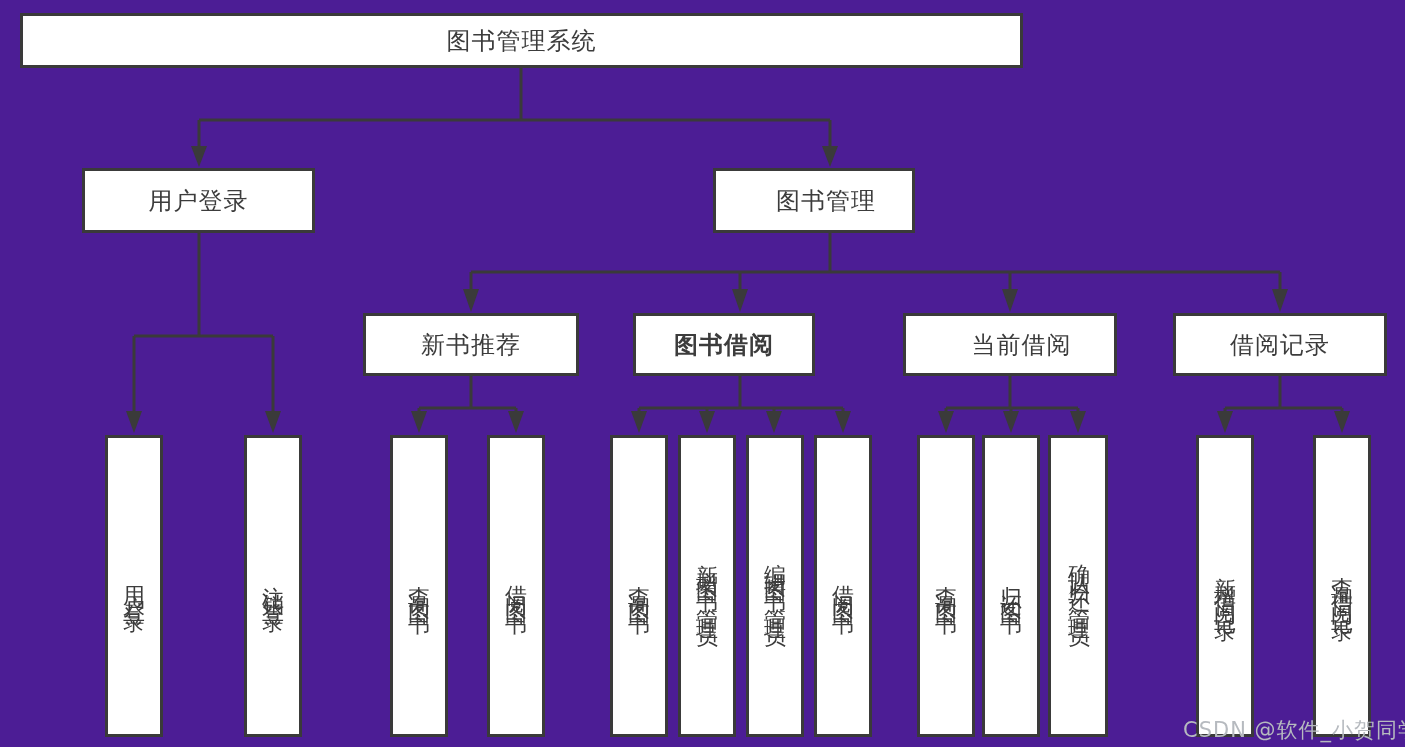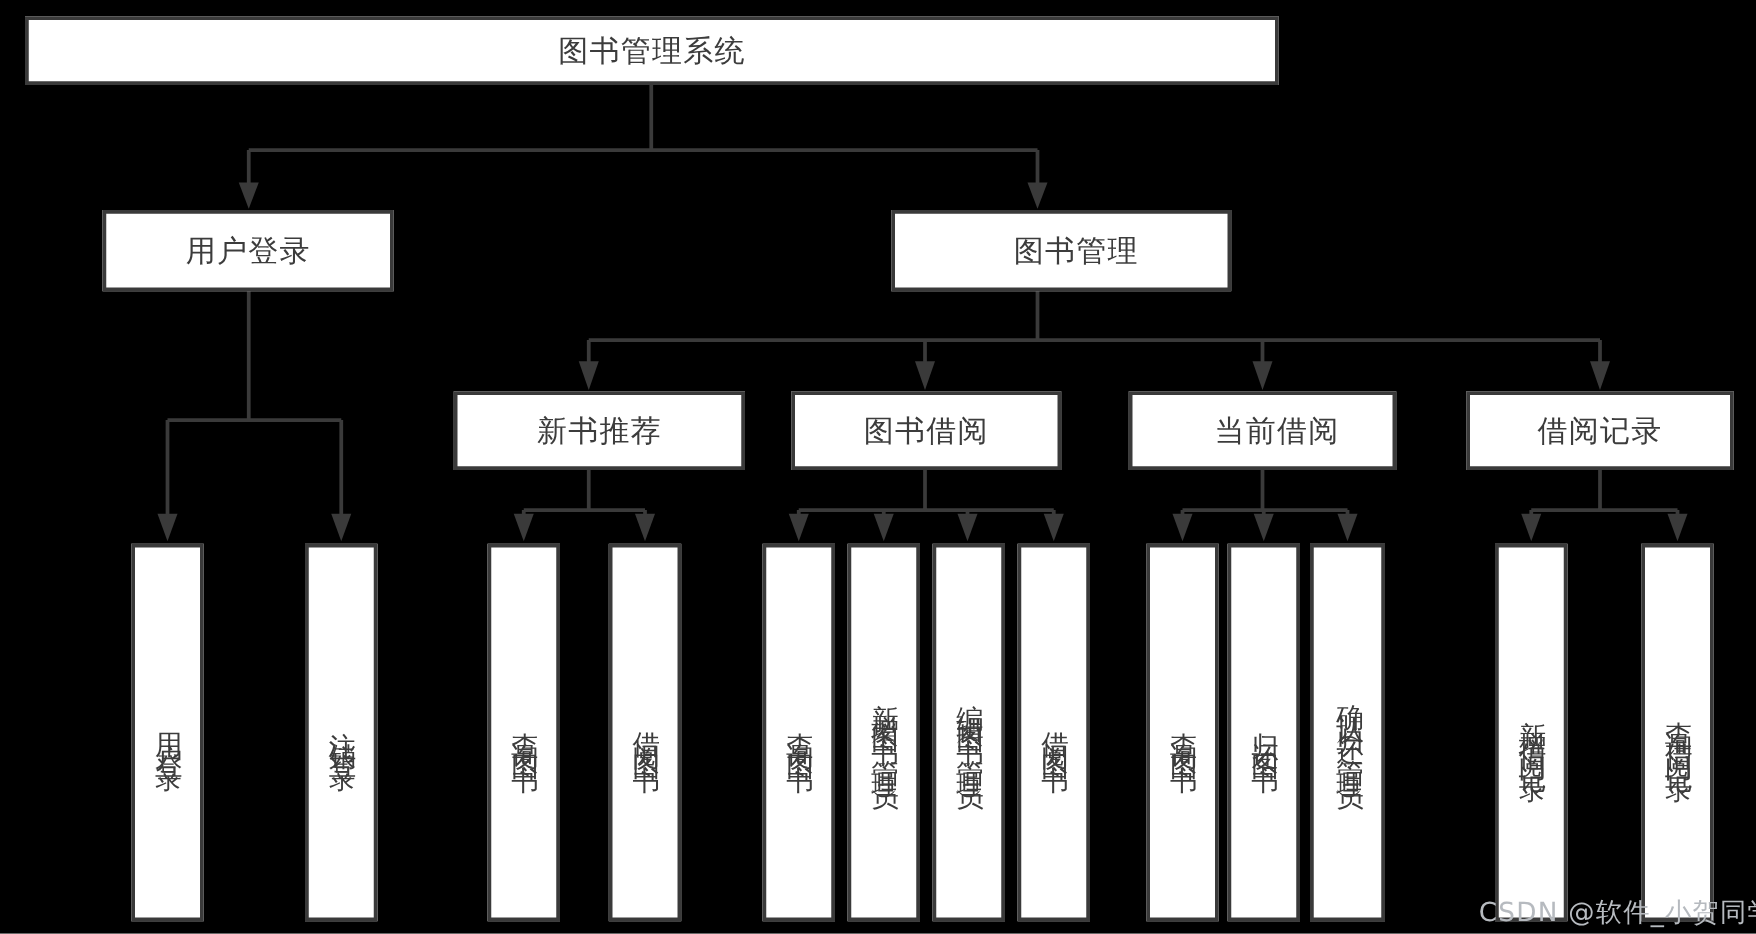--- a/index.html
+++ b/index.html
@@ -1,20 +1,20 @@
 <!DOCTYPE html>
 <html><head>
 <meta charset="utf-8">
 <style>
   html, body { margin: 0; padding: 0; background: #ffffff; }
   .canvas {
     position: relative;
     width: 1405px;
     height: 747px;
-    background: #000000;
+    background: #4c1d95;
     font-family: "DejaVu Sans", sans-serif;
     overflow: hidden;
   }
   svg.connectors {
     position: absolute;
     left: 0; top: 0;
     z-index: 1;
   }
   .box {
     position: absolute;
@@ -88,24 +88,24 @@
       <polygon points="1003,411 1019,411 1011,433"></polygon>
       <polygon points="1070,411 1086,411 1078,433"></polygon>
       <polygon points="1217,411 1233,411 1225,433"></polygon>
       <polygon points="1334,411 1350,411 1342,433"></polygon>
     </g>
   </svg>
 
   <div class="box h-box" style="left:20px; top:13px; width:1003px; height:55px;">图书管理系统</div>
 
   <div class="box h-box" style="left:82px; top:168px; width:233px; height:65px;">用户登录</div>
-  <div class="box h-box" style="left:713px; top:168px; width:272px; height:65px;padding-left:24px;">图书管理</div>
+  <div class="box h-box" style="left:713px; top:168px; width:202px; height:65px;padding-left:24px;">图书管理</div>
 
-  <div class="box h-box" style="left:363px; top:313px; width:233px; height:63px;">新书推荐</div>
-  <div class="box h-box" style="left:633px; top:313px; width:216px; height:63px;">图书借阅</div>
+  <div class="box h-box" style="left:363px; top:313px; width:216px; height:63px;">新书推荐</div>
+  <div class="box h-box" style="left:633px; top:313px; width:182px; height:63px;font-weight:bold;">图书借阅</div>
   <div class="box h-box" style="left:903px; top:313px; width:214px; height:63px;padding-left:23px;">当前借阅</div>
   <div class="box h-box" style="left:1173px; top:313px; width:214px; height:63px;">借阅记录</div>
 
   <div class="box v-box" style="left:105px;">用户登录</div>
   <div class="box v-box" style="left:244px;">注销登录</div>
 
   <div class="box v-box" style="left:390px;">查询图书</div>
   <div class="box v-box" style="left:487px;">借阅图书</div>
 
   <div class="box v-box" style="left:610px;">查询图书</div>

